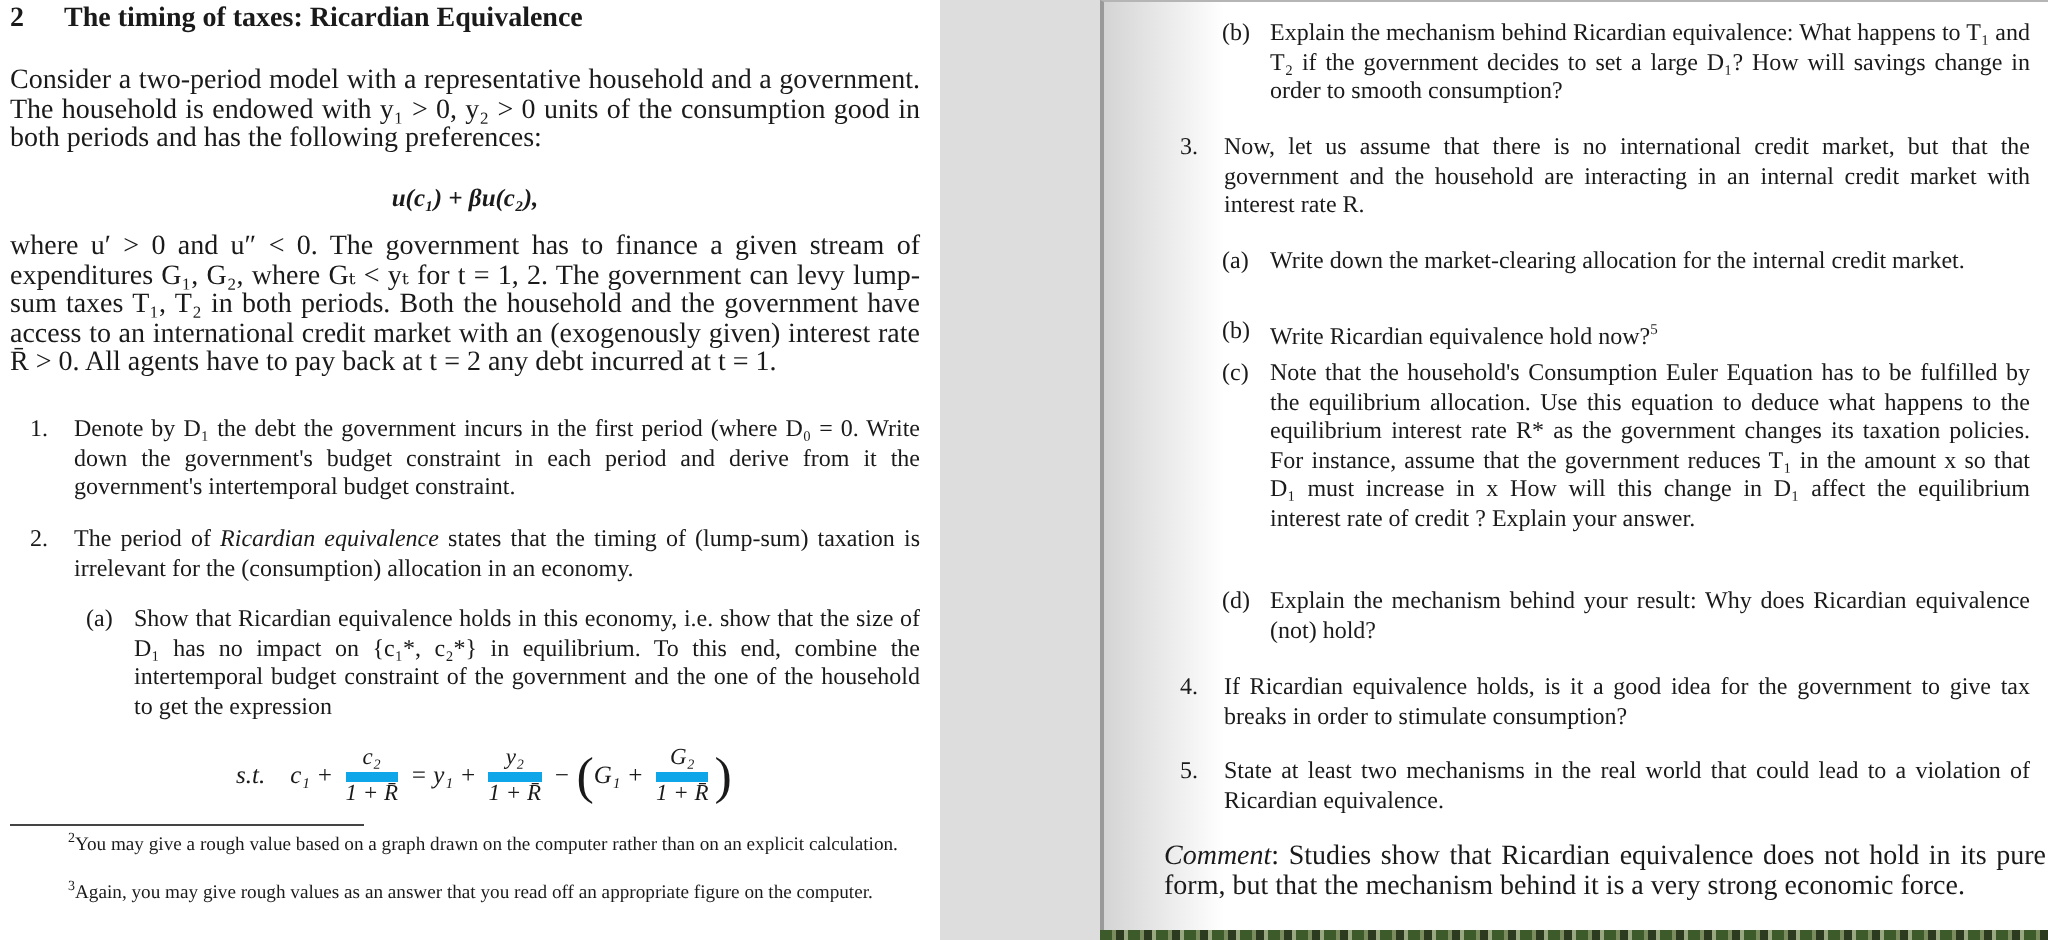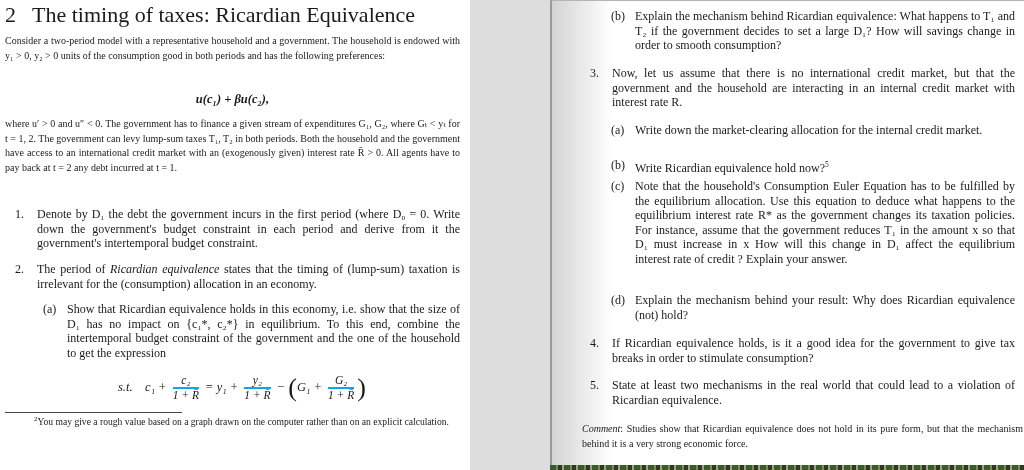--- a/index.html
+++ b/index.html
@@ -22,40 +22,40 @@
   .page-right::before {
     content:""; position:absolute; left:0; top:0; width:60px; height:100%;
     background:linear-gradient(to right,#d4d4d4,#ffffff);
     pointer-events:none;
   }
   .bottom-strip {
     position:absolute; left:550px; top:465px; width:474px; height:5px;
     background:repeating-linear-gradient(90deg,#3d5a2a 0 6px,#7a8c5e 6px 8px,#2c3b20 8px 12px,#9aa882 12px 14px);
   }
   .title {
-    position:absolute; left:5px; top:2px; font-size:22px; font-weight:normal; white-space:nowrap;
+    position:absolute; left:5px; top:2px; font-size:14px; font-weight:bold; white-space:nowrap;
   }
   .title .num { display:inline-block; width:27px; }
   .para {
-    position:absolute; font-size:10px; line-height:14.6px; text-align:justify;
+    position:absolute; font-size:14px; line-height:14.6px; text-align:justify;
   }
   .eq {
     position:absolute; font-size:12.5px; font-style:italic; text-align:center; white-space:nowrap;
   }
   .item { position:absolute; font-size:12px; line-height:14.6px; text-align:justify; }
   .item .lbl { position:absolute; left:-22px; top:0; font-style:normal; }
   .sub .lbl { left:-24px; }
   em { }
   .fn-rule { position:absolute; left:5px; top:412px; width:177px; height:1px; background:#444; }
   .fn { position:absolute; left:23px; font-size:9.6px; line-height:11.5px; width:455px; text-align:justify; }
   .fn sup { font-size:7px; vertical-align:4px; margin-left:11px; }
   sup.r { font-size:7.5px; vertical-align:5px; }
   .frac { display:inline-block; vertical-align:middle; text-align:center; margin:0 3px; font-size:11.5px; }
   .frac span { display:block; line-height:13px; }
-  .frac .top { border-bottom:2px solid #0ea5e9; padding:0 2px; }
+  .frac .top { border-bottom:5px solid #0ea5e9; padding:0 2px; }
   .big-paren { font-size:26px; font-style:normal; vertical-align:middle; font-weight:lighter; }
 </style>
 </head>
 <body>
 
 <div class="page-left">
   <div class="title">
     <span class="num">2</span><span>The timing of taxes: Ricardian Equivalence</span>
   </div>
 
@@ -88,20 +88,23 @@
     <span class="frac"><span class="top">y₂</span><span>1 + R̄</span></span>
     <span>−</span>
     <span class="big-paren">(</span><span>G₁ +</span>
     <span class="frac"><span class="top">G₂</span><span>1 + R̄</span></span><span class="big-paren">)</span>
   </div>
 
   <div class="fn-rule"></div>
 
   <div class="fn" style="top:414px;">
     <sup>2</sup><span>You may give a rough value based on a graph drawn on the computer rather than on an explicit calculation.</span>
+  </div>
+  <div class="fn" style="top:438px;">
+    <sup>3</sup><span>Again, you may give rough values as an answer that you read off an appropriate figure on the computer.</span>
   </div>
 </div>
 
 <div class="page-right">
   <div class="item sub" style="left:83px; top:8px; width:380px;">
     <span class="lbl">(b)</span>
     <span>Explain the mechanism behind Ricardian equivalence: What happens to T₁ and T₂ if the government decides to set a large D₁? How will savings change in order to smooth consumption?</span>
   </div>
 
   <div class="item" style="left:60px; top:65px; width:403px;">

